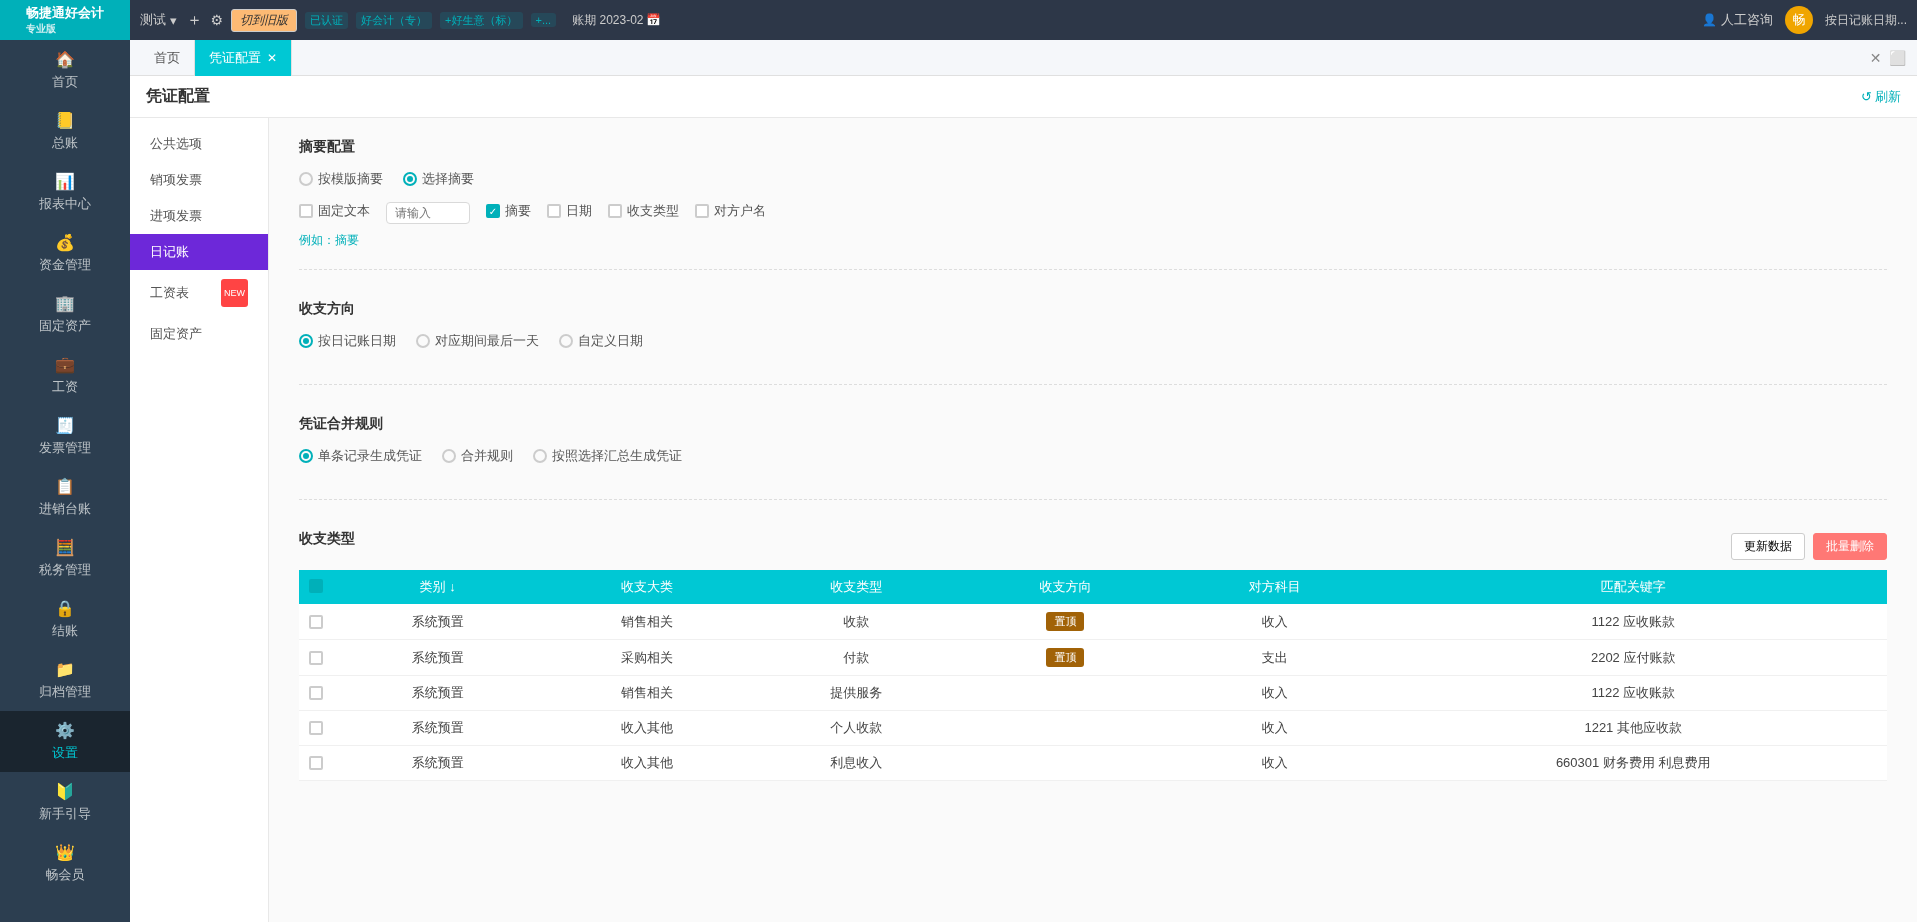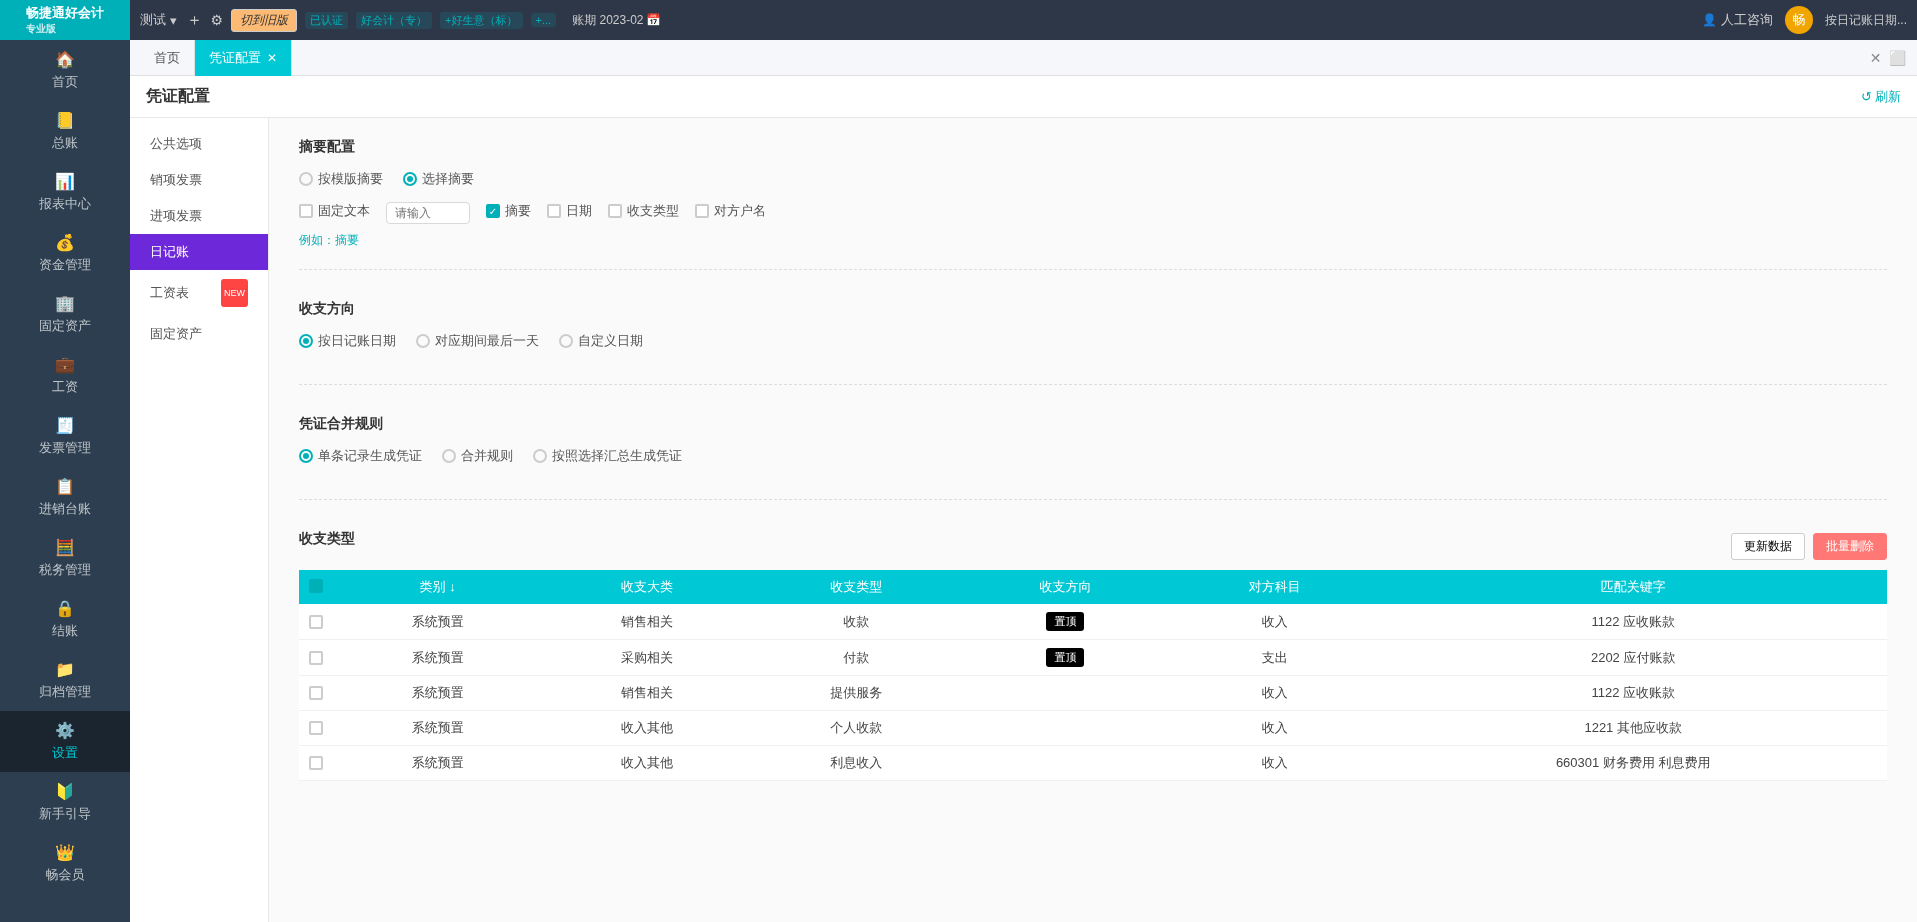--- a/index.html
+++ b/index.html
@@ -336,21 +336,21 @@
     tbody tr {
       background: #fff;
       border-bottom: 1px solid #f0f0f0;
     }
     tbody td {
       padding: 8px 10px;
       text-align: center;
       color: #444;
     }
     .tag-btn {
-      background: #000000;
+      background: #a16207;
       color: #fff;
       border: none;
       border-radius: 3px;
       padding: 2px 8px;
       font-size: 11px;
       cursor: pointer;
     }
     .checkbox-cell {
       width: 30px;
       text-align: center;

